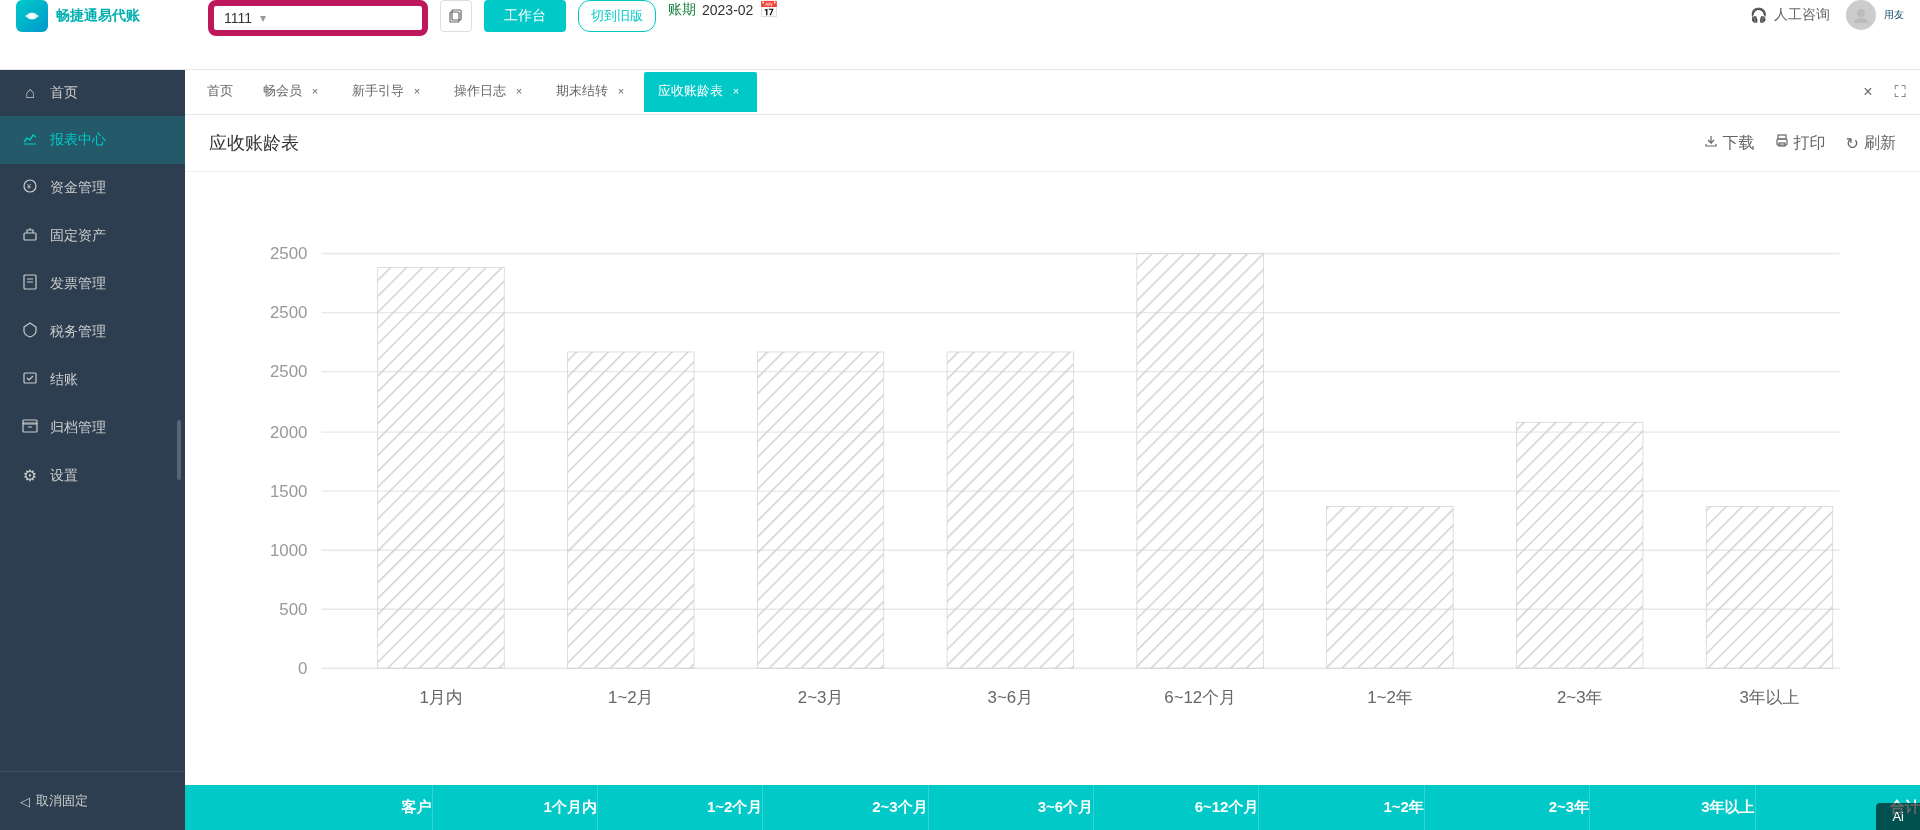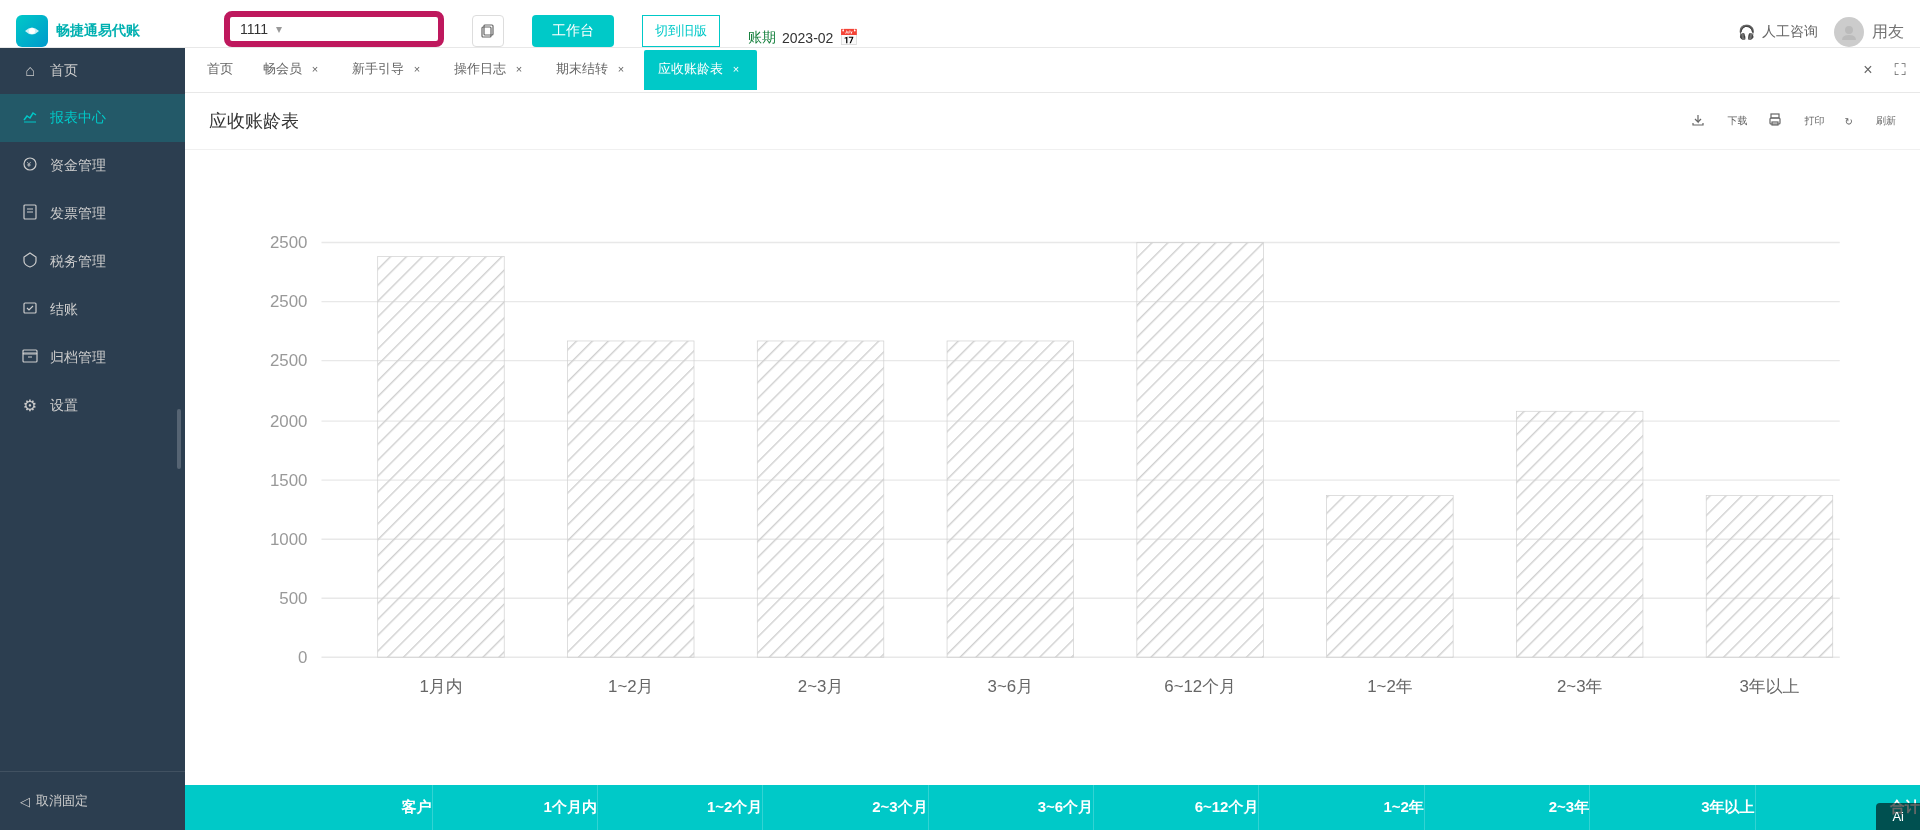--- a/index.html
+++ b/index.html
@@ -1,27 +1,27 @@
 <!DOCTYPE html>
 <html><head>
   <meta charset="utf-8">
   <style>
     * { margin: 0; padding: 0; box-sizing: border-box; }
     body { font-family: 'Microsoft YaHei', Arial, sans-serif; background: #f0f2f5; display: flex; flex-direction: column; height: 830px; overflow: hidden; }
 
     
     .top-header {
-      height: 48px;
+      height: 70px;
       background: #fff;
       display: flex;
-      align-items: flex-end;
+      align-items: flex-start;
       padding: 0 16px;
       border-bottom: 1px solid #e8e8e8;
       flex-shrink: 0;
-      gap: 28px;
+      gap: 12px;
     }
     .logo-area {
       width: 180px;
       display: flex;
       align-items: center;
       gap: 8px;
       flex-shrink: 0;
     }
     .logo-icon {
       width: 32px; height: 32px;
@@ -47,21 +47,21 @@
       color: #666; font-size: 14px;
     }
     .workbench-btn {
       background: #00c9c8; color: white;
       border: none; border-radius: 4px;
       padding: 7px 20px; font-size: 14px;
       cursor: pointer;
     }
     .switch-btn {
       border: 1px solid #00c9c8; color: #00c9c8;
-      background: #fff; border-radius: 0;
+      background: #fff; border-radius: 12px;
       padding: 6px 12px; font-size: 13px;
       cursor: pointer;
     }
     .period-area {
       display: flex; align-items: center; gap: 6px;
       font-size: 14px; color: #333;
     }
     .period-label { color: #15803d; }
     .period-value { font-weight: 500; }
     .calendar-icon { color: #00c9c8; font-size: 16px; cursor: pointer; }
@@ -74,21 +74,21 @@
     }
     .user-area {
       display: flex; align-items: center; gap: 8px;
       cursor: pointer;
     }
     .user-avatar {
       width: 30px; height: 30px; border-radius: 50%;
       background: #ccc; display: flex; align-items: center; justify-content: center;
       color: #fff; font-size: 12px;
     }
-    .user-name { font-size: 16px; color: #737373; }
+    .user-name { font-size: 10px; color: #0c4a6e; }
 
     
     .main-layout {
       display: flex; flex: 1; overflow: hidden;
     }
 
     
     .sidebar {
       width: 185px; background: #2c3e50;
       flex-shrink: 0; display: flex; flex-direction: column;
@@ -160,22 +160,22 @@
       padding: 16px 24px; border-bottom: 1px solid #f0f0f0;
       flex-shrink: 0;
     }
     .page-title {
       font-size: 18px; font-weight: 500; color: #333;
     }
     .page-actions {
       display: flex; align-items: center; gap: 20px;
     }
     .action-btn {
-      display: flex; align-items: center; gap: 23px;
-      color: #666; font-size: 10px; cursor: pointer;
+      display: flex; align-items: center; gap: 5px;
+      color: #666; font-size: 16px; cursor: pointer;
     }
 
     
     .chart-container {
       flex: 1; padding: 16px 24px; overflow: hidden; position: relative;
     }
     svg.bar-chart {
       width: 100%; height: 100%;
     }
 
@@ -271,20 +271,30 @@
       <span style="color:#00c9c8">报表中心</span>
     </div>
     <div class="sidebar-item">
       <span class="nav-icon">
         <svg width="16" height="16" viewBox="0 0 16 16" fill="none">
           <circle cx="8" cy="8" r="6" stroke="#ccc" stroke-width="1.2"></circle>
           <text x="5" y="11" font-size="7" fill="#ccc">¥</text>
         </svg>
       </span>
       <span>资金管理</span>
+    </div>
+    <div class="sidebar-item">
+      <span class="nav-icon">
+        <svg width="16" height="16" viewBox="0 0 16 16" fill="none">
+          <rect x="2" y="7" width="12" height="7" stroke="#ccc" stroke-width="1.2" rx="1"></rect>
+          <polyline points="5,7 5,4 11,4 11,7" stroke="#ccc" stroke-width="1.2"></polyline>
+          <line x1="8" y1="4" x2="8" y2="2" stroke="#ccc" stroke-width="1.2"></line>
+        </svg>
+      </span>
+      <span>固定资产</span>
     </div>
     <div class="sidebar-item">
       <span class="nav-icon">
         <svg width="16" height="16" viewBox="0 0 16 16" fill="none">
           <rect x="2" y="1" width="12" height="14" rx="1" stroke="#ccc" stroke-width="1.2"></rect>
           <line x1="5" y1="5" x2="11" y2="5" stroke="#ccc" stroke-width="1"></line>
           <line x1="5" y1="8" x2="11" y2="8" stroke="#ccc" stroke-width="1"></line>
         </svg>
       </span>
       <span>发票管理</span>

